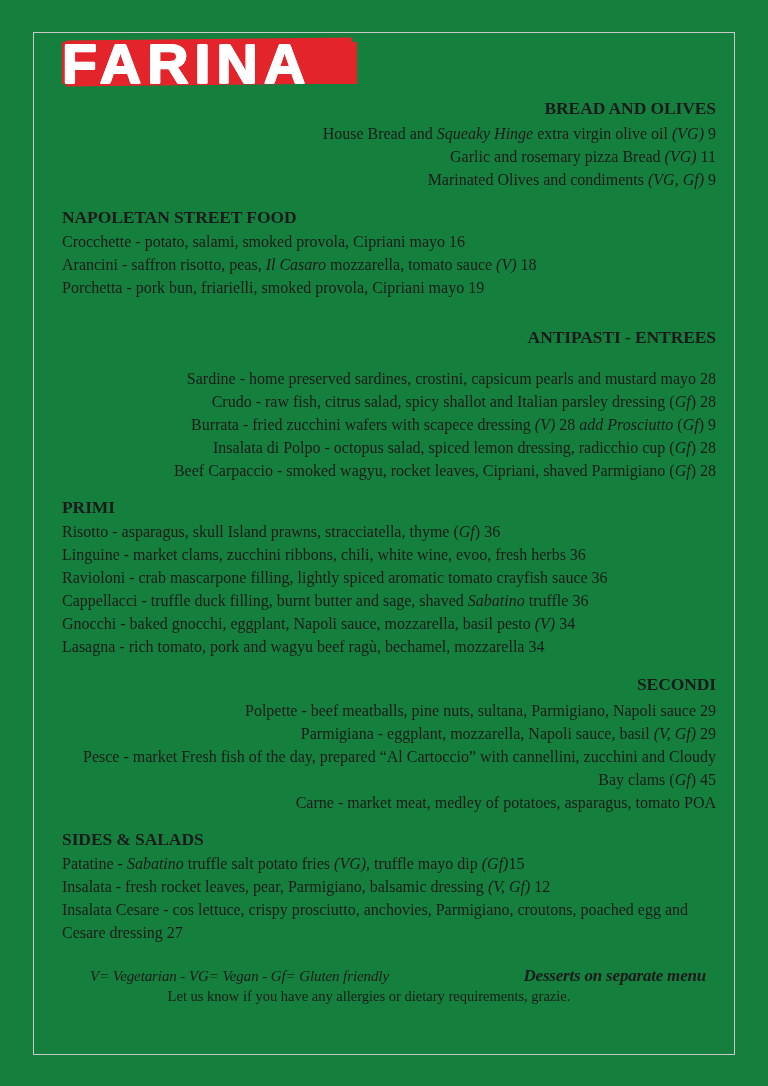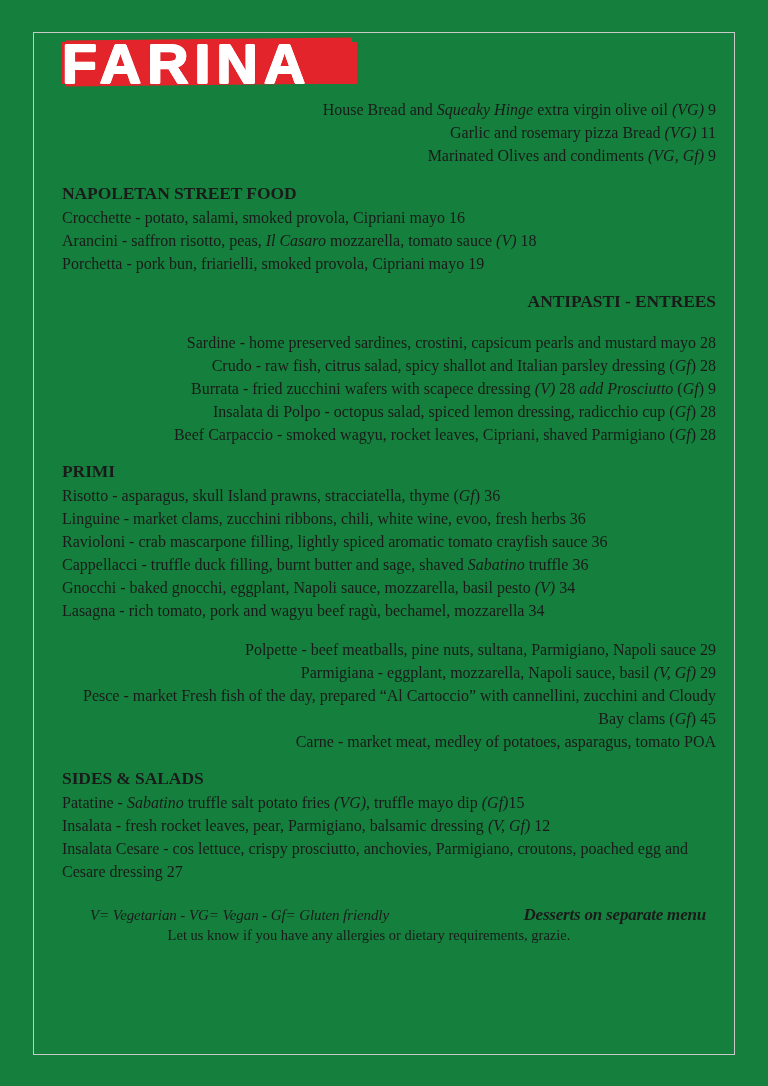--- a/index.html
+++ b/index.html
@@ -103,21 +103,21 @@
   .item {
     font-size: 16px;
     line-height: 1.44;
     white-space: normal;
   }
   .align-left  { text-align: left; }
   .align-right { text-align: right; }
 
   
   #sec-bread           { margin-bottom: 16px; }
-  #sec-street          { margin-bottom: 16px; }
+  #sec-street          { margin-bottom: 28px; }
   #sec-antipasti       { margin-bottom: 15px; }
   #sec-antipasti .section-head { margin-bottom: 18px; }
   #sec-primi           { margin-bottom: 16px; }
   #sec-secondi         { margin-bottom: 15px; }
   #sec-secondi .section-head { margin-bottom: 3px; }
   #sec-sides           { margin-bottom: 10px; }
 
   #sec-bread .section-head { margin-bottom: 2px; }
 
   
@@ -160,20 +160,21 @@
   <div class="page-inner">
 
     <div class="logo-wrap">
       <div class="logo-band"></div>
       <div class="logo-band b2"></div>
       <div class="logo-text">FARINA</div>
     </div>
 
     <div id="sections-root">
         <div class="section" id="sec-bread">
+          <div class="section-head align-right">BREAD AND OLIVES</div>
           <div class="item align-right">House Bread and <i>Squeaky Hinge</i> extra virgin olive oil <i>(VG)</i> 9</div>
           <div class="item align-right">Garlic and rosemary pizza Bread <i>(VG)</i> 11</div>
           <div class="item align-right">Marinated Olives and condiments <i>(VG, Gf)</i> 9</div>
         </div>
         <div class="section" id="sec-street">
           <div class="section-head align-left">NAPOLETAN STREET FOOD</div>
           <div class="item align-left">Crocchette - potato, salami, smoked provola, Cipriani mayo 16</div>
           <div class="item align-left">Arancini - saffron risotto, peas, <i>Il Casaro</i> mozzarella, tomato sauce <i>(V)</i> 18</div>
           <div class="item align-left">Porchetta - pork bun, friarielli, smoked provola, Cipriani mayo 19</div>
         </div>
@@ -188,20 +189,21 @@
         <div class="section" id="sec-primi">
           <div class="section-head align-left">PRIMI</div>
           <div class="item align-left">Risotto - asparagus, skull Island prawns, stracciatella, thyme (<i>Gf</i>) 36</div>
           <div class="item align-left">Linguine - market clams, zucchini ribbons, chili, white wine, evoo, fresh herbs 36</div>
           <div class="item align-left">Ravioloni - crab mascarpone filling, lightly spiced aromatic tomato crayfish sauce 36</div>
           <div class="item align-left">Cappellacci - truffle duck filling, burnt butter and sage, shaved <i>Sabatino</i> truffle 36</div>
           <div class="item align-left">Gnocchi - baked gnocchi, eggplant, Napoli sauce, mozzarella, basil pesto <i>(V)</i> 34</div>
           <div class="item align-left">Lasagna - rich tomato, pork and wagyu beef ragù, bechamel, mozzarella 34</div>
         </div>
         <div class="section" id="sec-secondi">
+          <div class="section-head align-right">SECONDI</div>
           <div class="item align-right">Polpette - beef meatballs, pine nuts, sultana, Parmigiano, Napoli sauce 29</div>
           <div class="item align-right">Parmigiana - eggplant, mozzarella, Napoli sauce, basil <i>(V, Gf)</i> 29</div>
           <div class="item align-right">Pesce - market Fresh fish of the day, prepared “Al Cartoccio” with cannellini, zucchini and Cloudy Bay clams (<i>Gf</i>) 45</div>
           <div class="item align-right">Carne - market meat, medley of potatoes, asparagus, tomato POA</div>
         </div>
         <div class="section" id="sec-sides">
           <div class="section-head align-left">SIDES &amp; SALADS</div>
           <div class="item align-left">Patatine - <i>Sabatino</i> truffle salt potato fries <i>(VG)</i>, truffle mayo dip <i>(Gf)</i>15</div>
           <div class="item align-left">Insalata - fresh rocket leaves, pear, Parmigiano, balsamic dressing <i>(V, Gf)</i> 12</div>
           <div class="item align-left">Insalata Cesare - cos lettuce, crispy prosciutto, anchovies, Parmigiano, croutons, poached egg and Cesare dressing 27</div>

